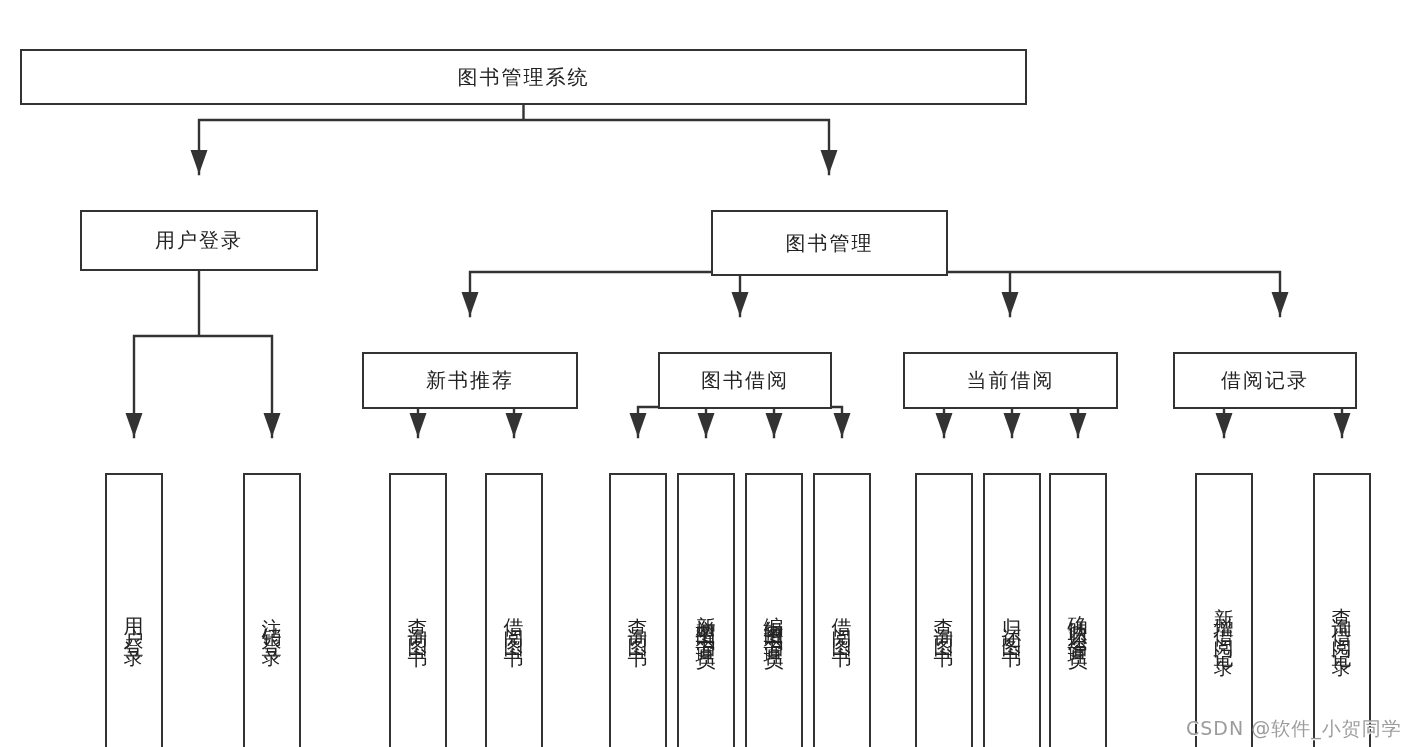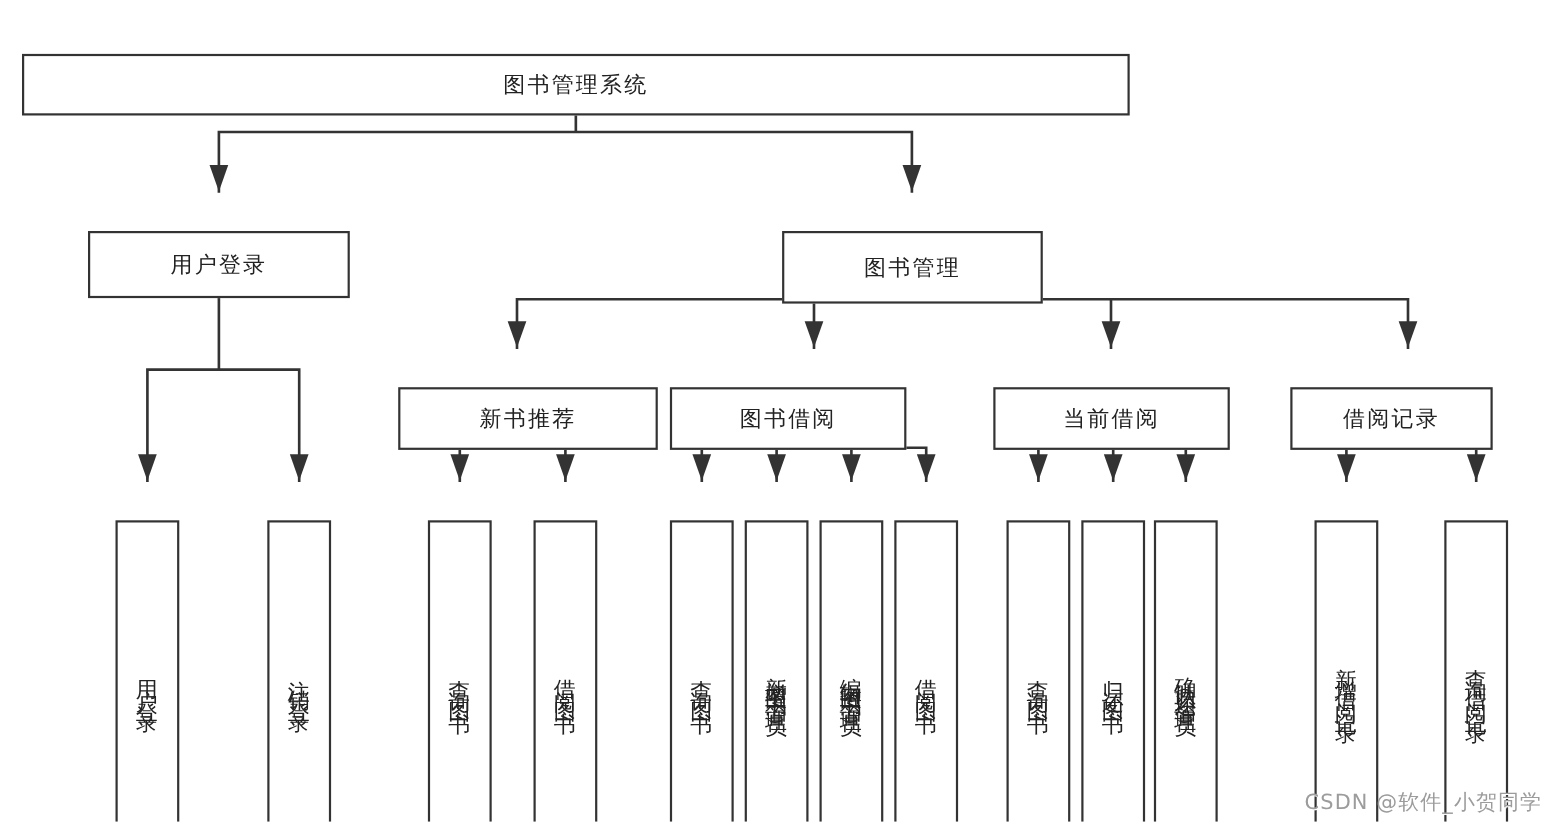--- a/index.html
+++ b/index.html
@@ -87,22 +87,22 @@
     <polygon points="1069.5,413 1086.5,413 1078,437"></polygon>
     <polygon points="1215.5,413 1232.5,413 1224,437"></polygon>
     <polygon points="1333.5,413 1350.5,413 1342,437"></polygon>
   </svg>
 
   <div class="box" style="left:20px;top:13px;width:1007px;height:56px;">图书管理系统</div>
 
   <div class="box" style="left:80px;top:174px;width:238px;height:61px;">用户登录</div>
   <div class="box" style="left:711px;top:174px;width:237px;height:66px;">图书管理</div>
 
-  <div class="box" style="left:362px;top:316px;width:236px;height:57px;">新书推荐</div>
-  <div class="box" style="left:609px;top:316px;width:215px;height:57px;font-family:Liberation Serif, serif;">图书借阅</div>
+  <div class="box" style="left:362px;top:316px;width:216px;height:57px;">新书推荐</div>
+  <div class="box" style="left:658px;top:316px;width:174px;height:57px;font-family:Liberation Serif, serif;">图书借阅</div>
   <div class="box" style="left:903px;top:316px;width:215px;height:57px;">当前借阅</div>
   <div class="box" style="left:1173px;top:316px;width:184px;height:57px;">借阅记录</div>
 
   <div class="box leaf" style="left:105px;top:437px;width:58px;height:298px;">用户登录</div>
   <div class="box leaf" style="left:243px;top:437px;width:58px;height:298px;">注销登录</div>
 
   <div class="box leaf" style="left:389px;top:437px;width:58px;height:298px;">查询图书</div>
   <div class="box leaf" style="left:485px;top:437px;width:58px;height:298px;">借阅图书</div>
 
   <div class="box leaf" style="left:609px;top:437px;width:58px;height:298px;">查询图书</div>

